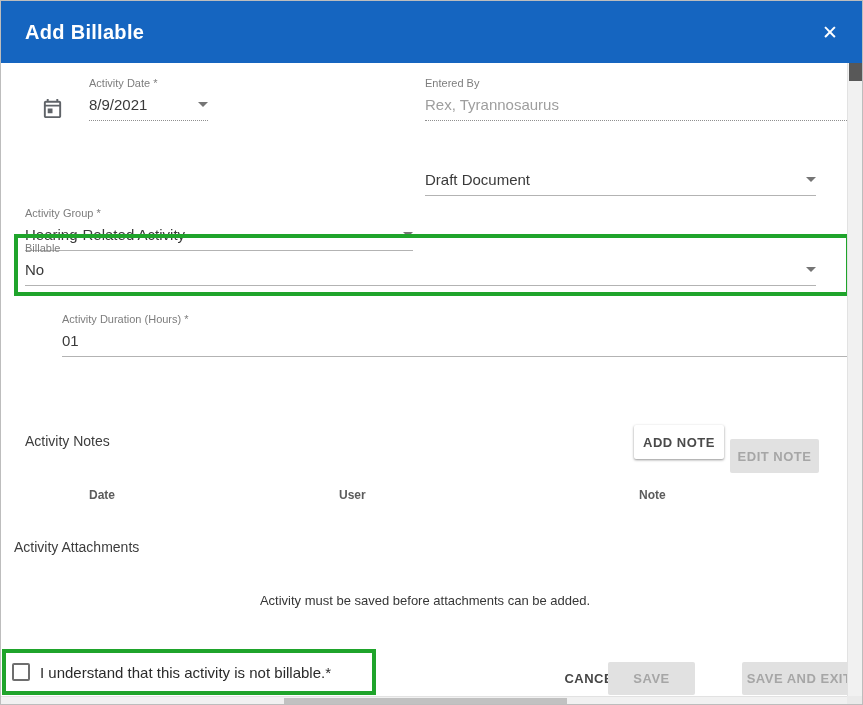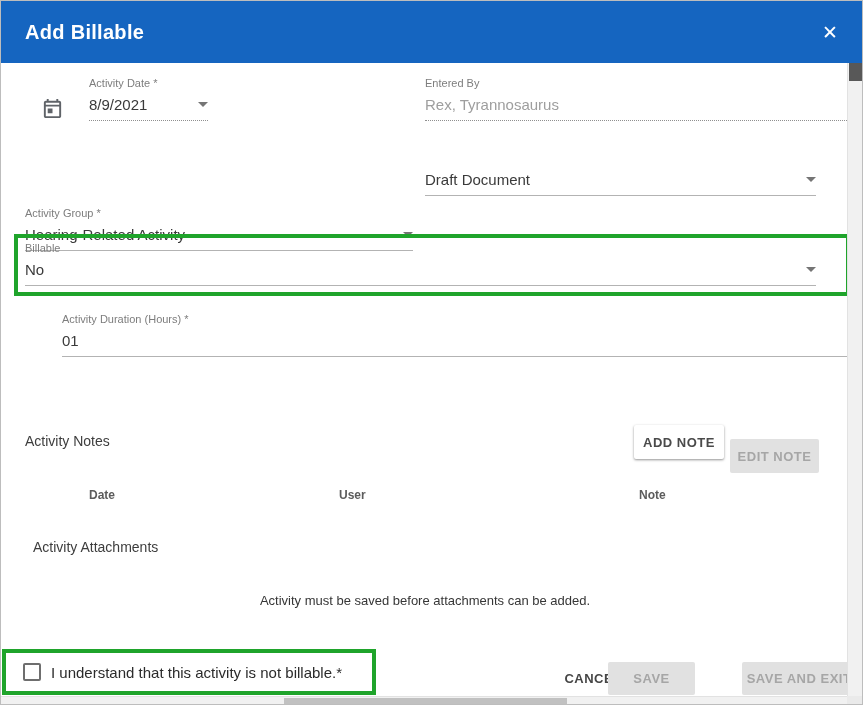--- a/index.html
+++ b/index.html
@@ -51,21 +51,21 @@
   .btn.text { background:transparent; color:#464646; }
 
   .colhead { font-size:12px; font-weight:700; color:#5c5c5c; }
 
   .msg { font-size:13px; font-weight:400; color:#363636; text-align:center; }
 
   
   .highlight { position:absolute; border:4px solid var(--green, #1FA42B); }
 
   
-  .check-row { display:flex; align-items:center; height:100%; padding-left:17px; gap:10px; }
+  .check-row { display:flex; align-items:center; height:100%; padding-left:6px; gap:10px; }
   .checkbox { width:18px; height:18px; border:2px solid #6e6e6e; border-radius:2px; background:#fff; flex:0 0 auto; cursor:pointer; }
   .check-label { font-size:15px; color:#2b2b2b; }
 
   
   .vscroll { position:absolute; right:0; top:62px; width:15px; height:635px; background:#f1f1f1; border-left:1px solid #e2e2e2; }
   .vthumb { position:absolute; top:0; left:1px; right:0; height:18px; background:#585858; }
   .hscroll { position:absolute; left:0; bottom:0; height:8px; width:848px; background:#f1f1f1; border-top:1px solid #e2e2e2; }
   .hthumb { position:absolute; left:283px; top:1px; bottom:0; width:283px; background:#c1c1c1; }
   .scroll-corner { position:absolute; right:0; bottom:0; width:15px; height:8px; background:#eaeaea; }
 </style>
@@ -133,21 +133,21 @@
   </div>
 
   <div class="abs section-title" style="left:24px; top:432px;">Activity Notes</div>
   <button class="btn raised abs" style="left:633px; top:424px; width:90px; height:34px;">ADD NOTE</button>
   <button class="btn disabled abs" style="left:729px; top:424px; width:89px; height:34px;margin-top:14px;">EDIT NOTE</button>
 
   <span class="abs colhead" style="left:88px; top:487px;">Date</span>
   <span class="abs colhead" style="left:338px; top:487px;">User</span>
   <span class="abs colhead" style="left:638px; top:487px;">Note</span>
 
-  <div class="abs section-title" style="left:32px; top:538px;">Activity Attachments</div>
+  <div class="abs section-title" style="left:13px; top:538px;">Activity Attachments</div>
   <div class="abs msg" style="left:0; width:848px; top:592px;">Activity must be saved before attachments can be added.</div>
 
   <div class="highlight" style="left:1px; top:648px; width:374px; height:46px;">
     <div class="check-row">
       <span class="checkbox"></span>
       <span class="check-label">I understand that this activity is not billable.*</span>
     </div>
   </div>
 
   <button class="btn text abs" style="left:558px; top:661px; width:68px; height:33px;">CANCEL</button>

